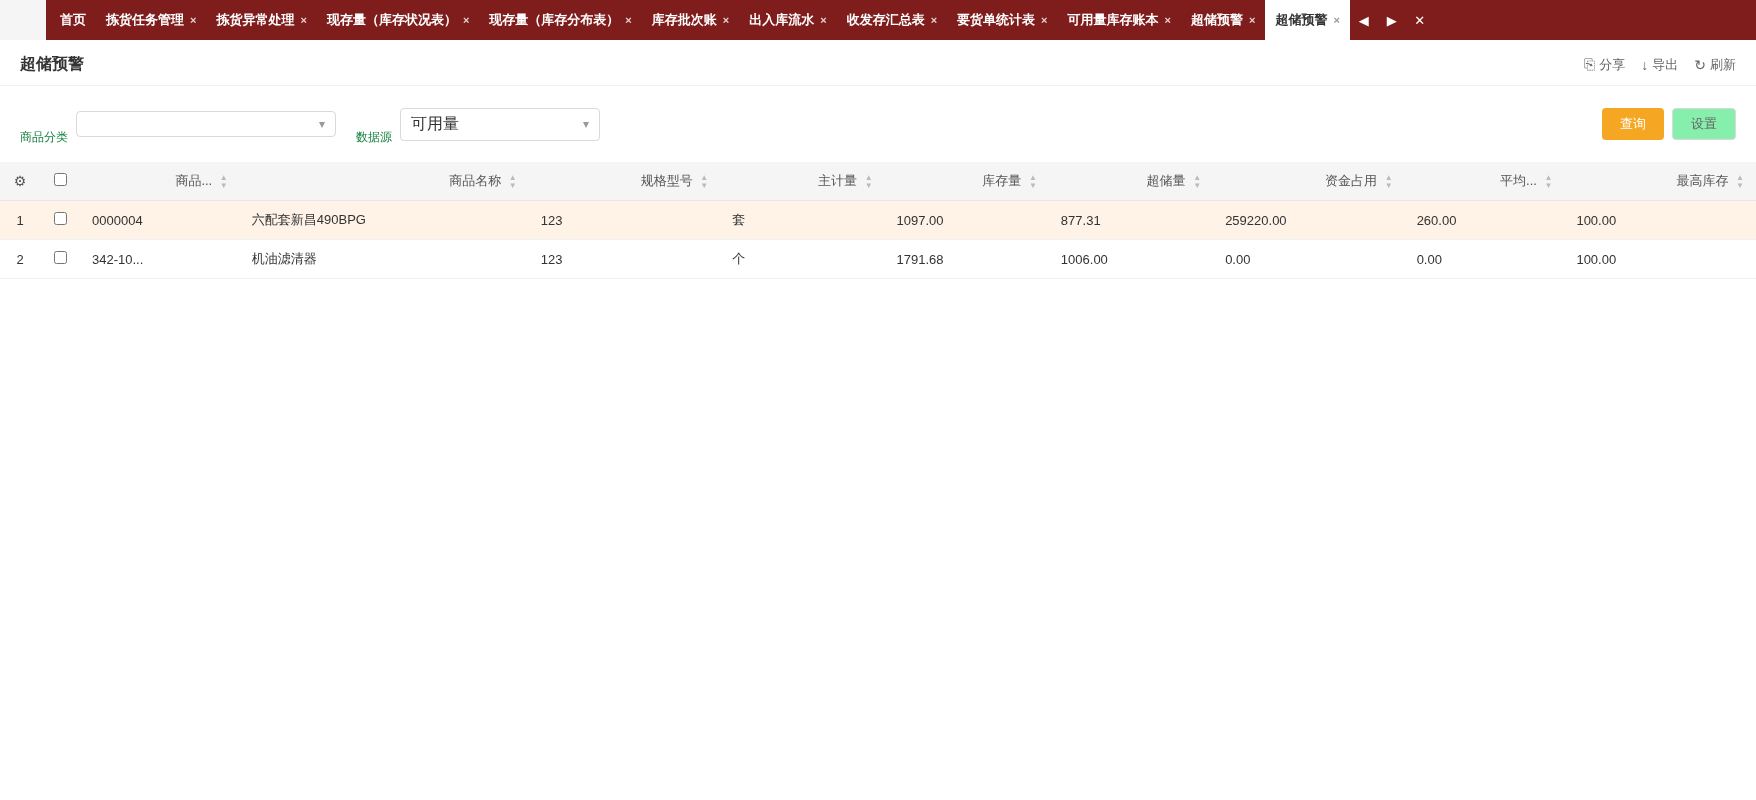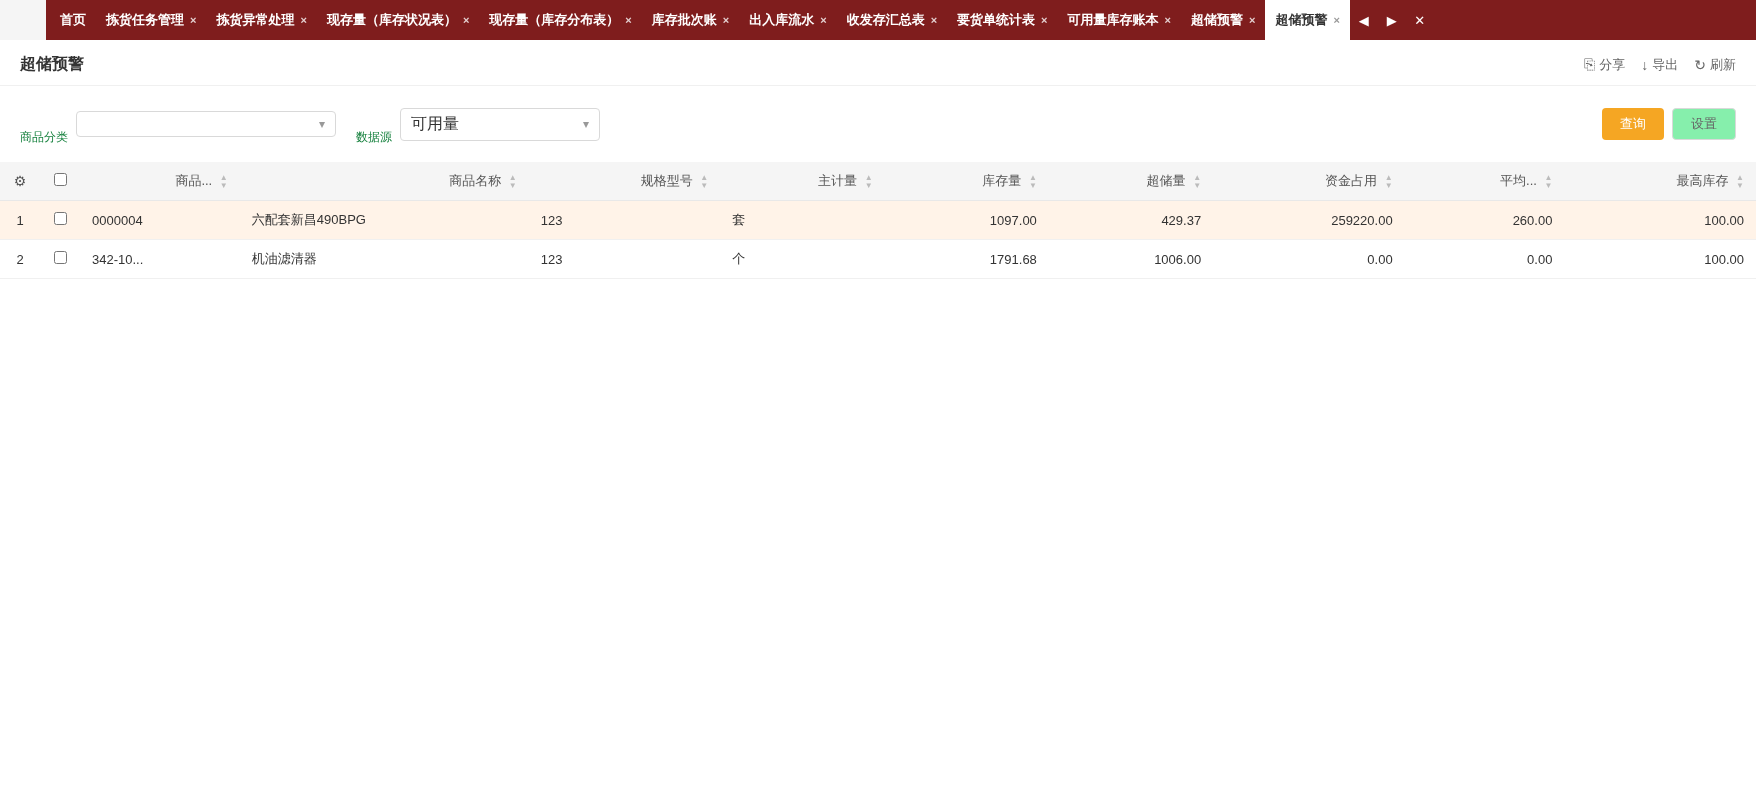--- a/index.html
+++ b/index.html
@@ -166,21 +166,21 @@
       border-bottom: 1px solid #f0f0f0;
       font-size: 13px;
       color: #333;
     }
     tr.row-highlight td { background: #fff3e8; }
     tr.row-normal td { background: #fff; }
 
     .th-gear { width: 40px; text-align: center; }
     .th-num { width: 40px; text-align: center; }
     .td-center { text-align: center; }
-    .td-right { text-align: right; }
+    .td-right { }
 
     input[type=checkbox] { cursor: pointer; }
 
     
     .gear-cell { text-align: center; }
   </style>
 </head>
 <body>
 
 <div class="nav-bar">
@@ -356,21 +356,21 @@
       <tr class="row-highlight">
     <td class="td-center gear-cell">1</td>
     <td class="td-center">
       <input type="checkbox" style="">
     </td>
     <td>0000004</td>
     <td>六配套新昌490BPG</td>
     <td>123</td>
     <td>套</td>
     <td class="td-right">1097.00</td>
-    <td class="td-right">429.37</td>
+    <td class="td-right">877.31</td>
     <td class="td-right">259220.00</td>
     <td class="td-right">260.00</td>
     <td class="td-right">100.00</td>
   </tr>
           <tr class="row-normal">
     <td class="td-center gear-cell">2</td>
     <td class="td-center">
       <input type="checkbox" style="">
     </td>
     <td>342-10...</td>

